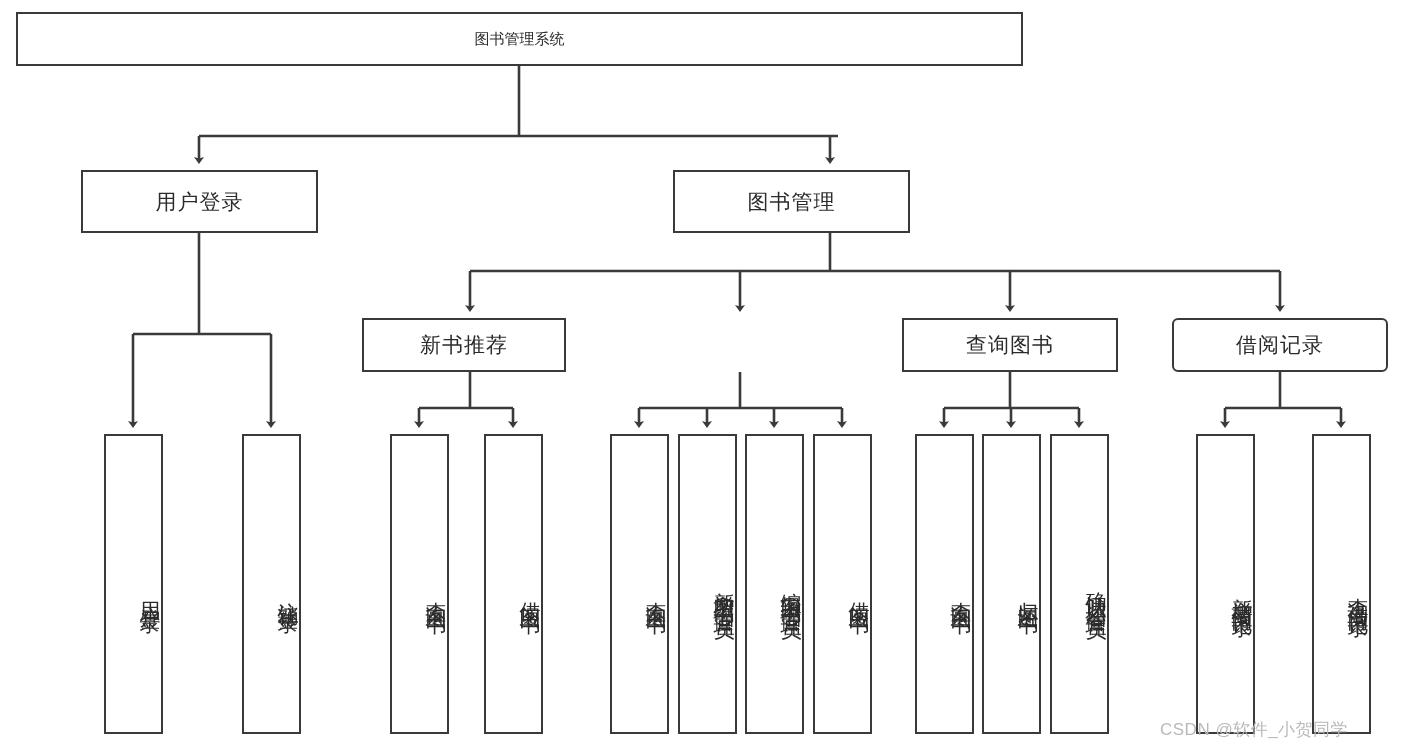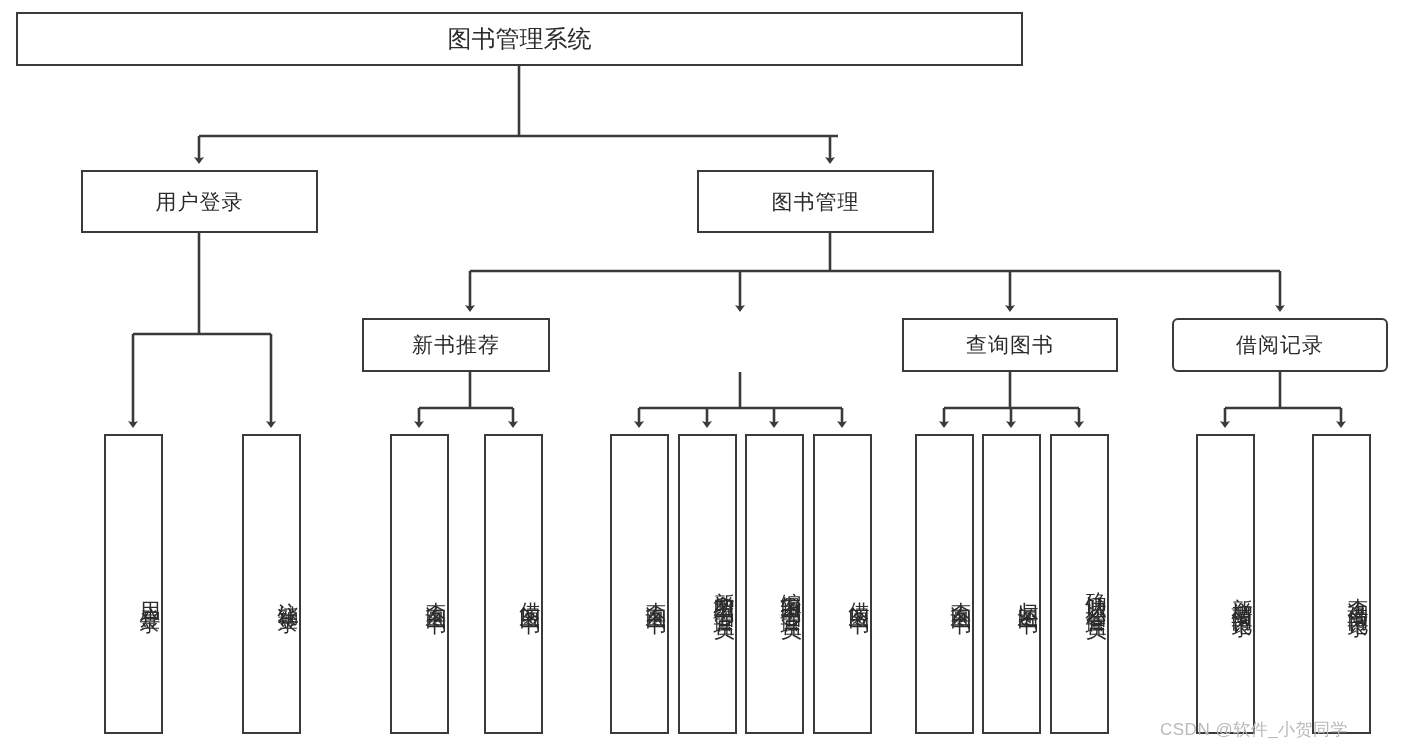--- a/index.html
+++ b/index.html
@@ -25,21 +25,21 @@
     display: flex;
     align-items: center;
     justify-content: center;
     color: #2b2b2b;
   }
   .node.h {
     font-size: 21px;
     letter-spacing: 1px;
   }
   .node.root {
-    font-size: 24px;
+    font-size: 15px;
   }
   .node.leaf {
     font-size: 21px;
     writing-mode: vertical-rl;
     text-orientation: upright;
     letter-spacing: 4px;
     padding-top: 18px;
     align-items: flex-start;
     justify-content: center;
   }
@@ -120,25 +120,25 @@
     </g>
   </svg>
 
   <div class="node root" style="left:16px; top:12px; width:1007px; height:54px;">
     <span>图书管理系统</span>
   </div>
 
   <div class="node h" style="left:81px; top:170px; width:237px; height:63px;">
     <span>用户登录</span>
   </div>
-  <div class="node h" style="left:697px; top:170px; width:237px; height:63px;">
+  <div class="node h" style="left:673px; top:170px; width:237px; height:63px;">
     <span>图书管理</span>
   </div>
 
-  <div class="node h" style="left:362px; top:318px; width:188px; height:54px;">
+  <div class="node h" style="left:362px; top:318px; width:204px; height:54px;">
     <span>新书推荐</span>
   </div>
   <div class="node h" style="left:902px; top:318px; width:216px; height:54px;">
     <span>查询图书</span>
   </div>
   <div class="node h" style="left:1172px; top:318px; width:216px; height:54px;border-radius:6px;">
     <span>借阅记录</span>
   </div>
 
   <div class="node leaf" style="left:104px; top:434px; width:59px; height:300px;">

